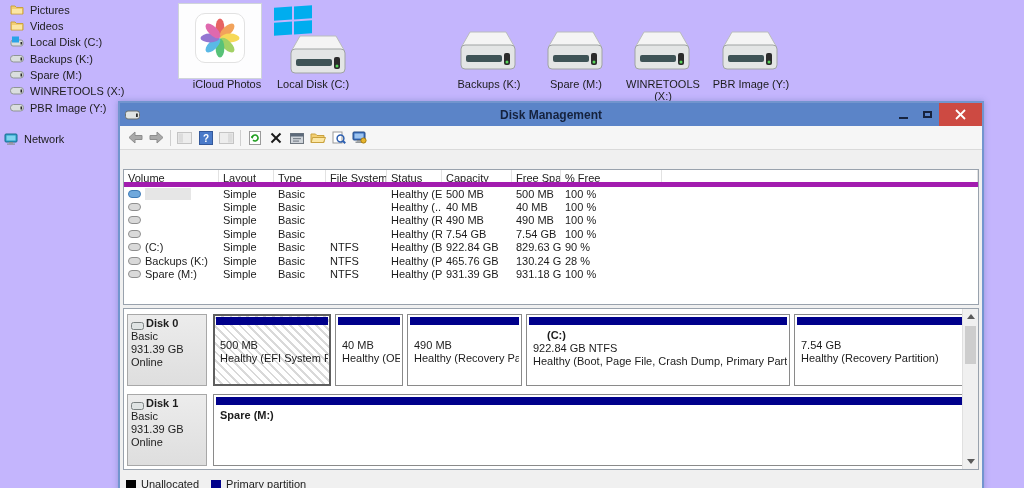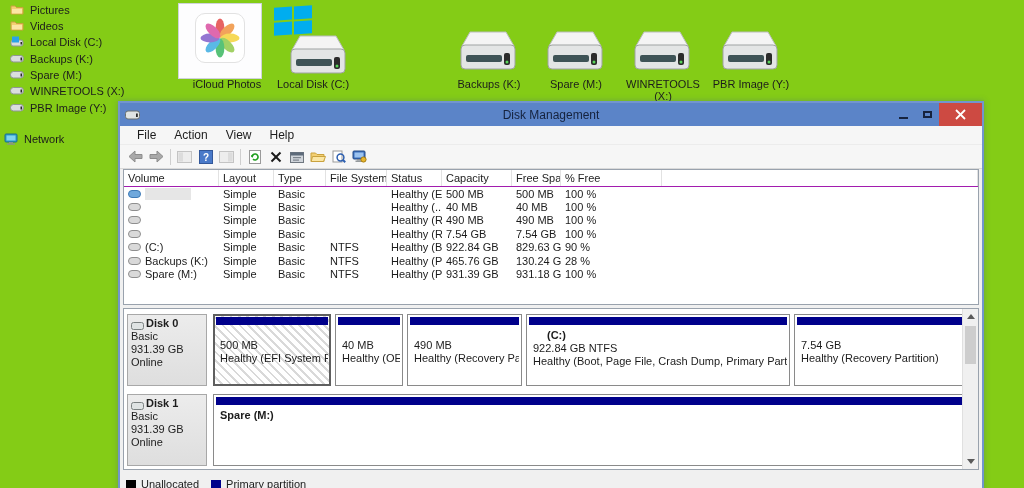--- a/index.html
+++ b/index.html
@@ -1,16 +1,16 @@
 <!DOCTYPE html>
 <html><head>
 <meta charset="utf-8">
 <style>
   html,body{margin:0;padding:0;background:#fff;}
-  .canvas{position:relative;width:1024px;height:488px;overflow:hidden;background:#84cc16;
+  .canvas{position:relative;width:1024px;height:488px;overflow:hidden;background:#c4b5fd;
           font-family:"Liberation Sans",sans-serif;font-size:11px;color:#1c1c1c;}
 
   
   .side-item{position:absolute;left:10px;height:15px;display:flex;align-items:center;gap:6px;white-space:nowrap;}
   .side-item .ic{display:inline-flex;width:14px;justify-content:center;}
 
   
   .drive-item{position:absolute;top:2px;width:90px;text-align:center;}
   .drive-art{height:74px;position:relative;}
   .drive-label{margin-top:2px;line-height:12px;color:#1c1c1c;}
@@ -18,38 +18,38 @@
   .icloud-tile{position:absolute;left:13px;top:11px;width:48px;height:48px;background:#fff;border:1px solid #e2e2e2;border-radius:10px;
                display:flex;align-items:center;justify-content:center;}
   .gen-drive{position:absolute;left:12px;top:26px;}
   .flag{position:absolute;left:4px;top:0px;}
   .dvd-disc{position:absolute;left:22px;top:-2px;}
 
   
   .dm{position:absolute;left:118px;top:101px;width:866px;height:392px;box-sizing:border-box;
       background:#f0f0f0;border:2px solid #7295ce;box-shadow:0 0 6px rgba(60,90,150,.35);}
   .titlebar{height:23px;background:#5b84c8;position:relative;display:flex;align-items:center;}
-  .titlebar .title{position:absolute;left:0;right:0;text-align:center;font-size:12px;color:#15223d;}
+  .titlebar .title{position:absolute;left:0;right:0;text-align:center;font-size:12px;color:#15223d;font-weight:bold;}
   .title-ic{margin-left:5px;display:inline-flex;z-index:1;}
   .win-controls{position:absolute;right:0;top:0;height:100%;display:flex;align-items:stretch;}
   .btn-min,.btn-max{width:24px;display:flex;align-items:center;justify-content:center;}
   .btn-min span{display:block;width:9px;height:2px;background:#16233f;margin-top:6px;}
   .btn-max span{display:block;width:9px;height:7px;border:2px solid #16233f;box-sizing:border-box;background:transparent;}
   .btn-close{width:43px;background:#cd4a42;display:flex;align-items:center;justify-content:center;}
 
   .menubar{height:18px;background:#f6f6f6;display:flex;align-items:center;padding-left:8px;border-bottom:1px solid #ececec;}
   .menu-item{padding:0 9px;font-size:12px;}
   .toolbar{height:23px;background:#f6f6f6;display:flex;align-items:center;padding-left:5px;border-bottom:1px solid #dadada;}
   .tb-btn{width:21px;height:19px;display:flex;align-items:center;justify-content:center;}
   .tb-sep{width:1px;height:16px;background:#cfcfcf;margin:0 3px;}
 
   
   .table-pane{position:absolute;left:3px;top:66px;width:856px;height:136px;background:#fff;
               border:1px solid #99a2ad;box-sizing:border-box;overflow:hidden;}
-  .thead{display:flex;height:17px;box-sizing:border-box;border-bottom:1px solid #a21caf;}
+  .thead{display:flex;height:17px;box-sizing:border-box;border-bottom:5px solid #a21caf;}
   .th{box-sizing:border-box;padding:2px 0 0 4px;border-right:1px solid #e2e2e2;white-space:nowrap;overflow:hidden;color:#222;}
   .trow{display:flex;height:13.4px;align-items:center;}
   .td{box-sizing:border-box;padding-left:4px;white-space:nowrap;overflow:hidden;}
   .c0{width:95px;}.c1{width:55px;}.c2{width:52px;}.c3{width:61px;}.c4{width:55px;}
   .c5{width:70px;}.c6{width:49px;}.c7{width:101px;}.cf{flex:1;}
   .vol-name{display:flex;align-items:center;gap:4px;}
   .name-hl{display:inline-block;min-width:46px;height:12px;background:#e6e6e6;}
 
   
   .graph-pane{position:absolute;left:3px;top:205px;width:856px;height:162px;background:#fff;
@@ -296,26 +296,20 @@
           </span>
         <span class="btn-close">
           <svg width="11" height="11">
               <line x1="1" y1="1" x2="10" y2="10" stroke="#fff" stroke-width="1.8"></line>
               <line x1="10" y1="1" x2="1" y2="10" stroke="#fff" stroke-width="1.8"></line>
             </svg>
         </span>
       </span>
     </div>
 
-    <div class="menubar">
-      <span class="menu-item">File</span>
-      <span class="menu-item">Action</span>
-      <span class="menu-item">View</span>
-      <span class="menu-item">Help</span>
-    </div>
 
     <div class="toolbar">
       <span class="tb-btn">
         <svg width="15" height="13">
             <polygon points="7,1 7,4.5 14,4.5 14,8.5 7,8.5 7,12 1,6.5" fill="#a9a9a9" stroke="#8d8d8d"></polygon>
           </svg>
       </span>
       <span class="tb-btn">
         <svg width="15" height="13">
             <polygon points="8,1 8,4.5 1,4.5 1,8.5 8,8.5 8,12 14,6.5" fill="#a9a9a9" stroke="#8d8d8d"></polygon>

